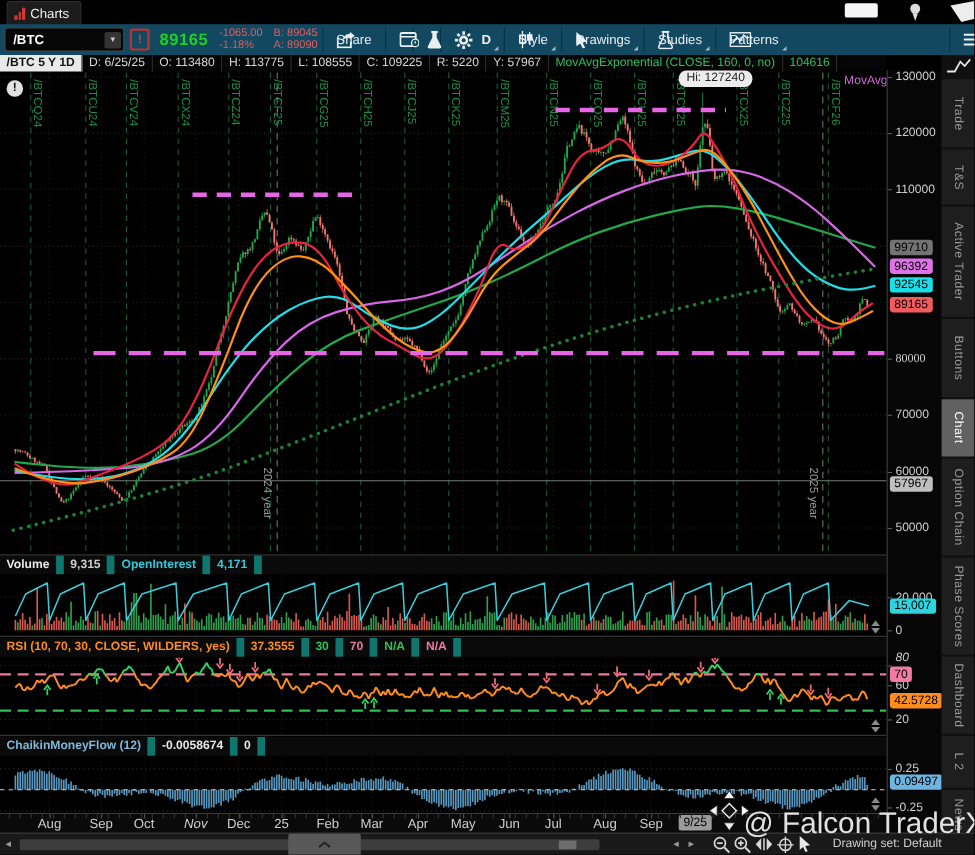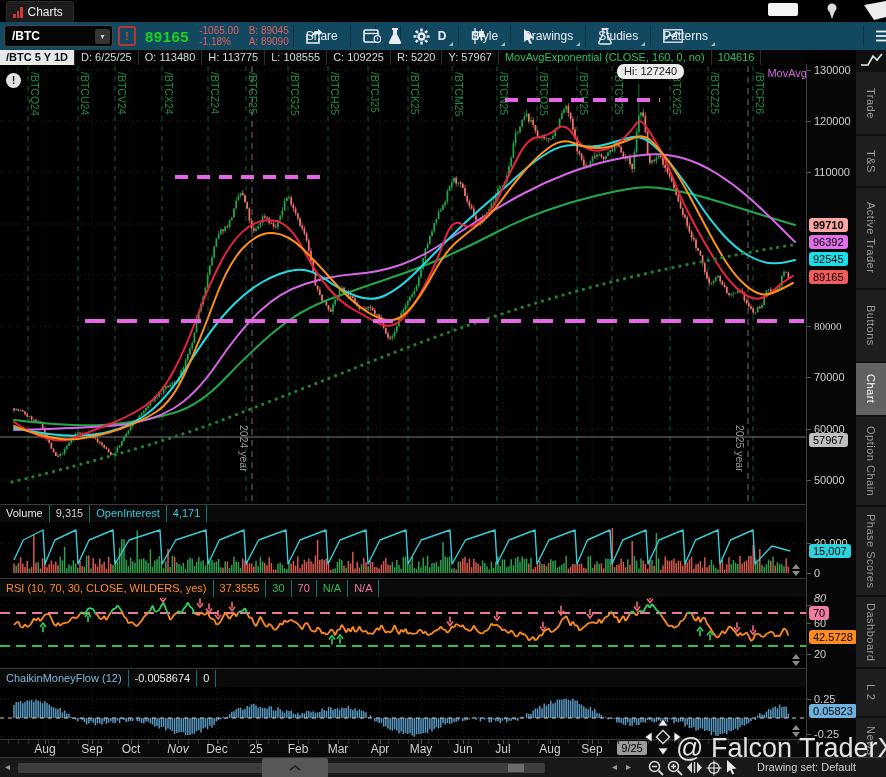--- a/index.html
+++ b/index.html
@@ -40,21 +40,21 @@
   .bubble{position:absolute;left:2px;transform:translateY(-50%);padding:0 4px;height:14px;line-height:14px;border-radius:3px;
      color:#000;font-size:11px;white-space:nowrap;}
   
   #sidebar{left:856px;top:50px;width:30px;height:727px;background:#101010;display:flex;flex-direction:column;gap:2px;}
   #sidebar-icon{height:20px;display:flex;align-items:center;justify-content:center;}
   .side-tab{width:30px;background:#1e1e1e;color:#999;display:flex;align-items:center;justify-content:center;
      writing-mode:vertical-rl;font-size:11px;letter-spacing:.5px;flex:0 0 auto;}
   .side-tab.active{background:#616161;color:#fff;}
   
   .study-header{left:0;width:806px;height:17px;display:flex;background:#0a0a0a;font-size:11px;line-height:17px;}
-  .schip{padding:0 6px;border-right:1px solid #0f766e;white-space:nowrap;}
+  .schip{padding:0 6px;border-right:7px solid #0f766e;white-space:nowrap;font-weight:bold;}
   
   #time-axis{left:0;top:740px;width:806px;height:17px;background:#0a0a0a;font-size:12px;color:#cfcfcf;}
   .month{position:absolute;top:2px;transform:translateX(-50%);}
   .mtick{position:absolute;top:0;width:1px;height:4px;background:#555;}
   #date-badge{position:absolute;top:1px;left:617px;width:30px;height:14px;background:#9b9b9b;color:#000;font-size:11px;
      text-align:center;line-height:14px;border-radius:2px;}
   
   #bottombar{left:0;top:757px;width:886px;height:20px;background:#191919;border-top:1px solid #3a3a3a;color:#cfcfcf;}
   #scroll-track{position:absolute;left:18px;top:5px;width:527px;height:10px;background:#3d3d3d;border-radius:2px;}
   #scroll-thumb{position:absolute;left:490px;top:1px;width:16px;height:8px;background:#6d6d6d;border-radius:1px;}
@@ -425,21 +425,21 @@
       <div class="ptick" style="top: 108px;">110000</div>
       <div class="ptickline" style="top: 108px;"></div>
       <div class="ptick" style="top: 262px; font-family: Liberation Serif, serif;">80000</div>
       <div class="ptickline" style="top: 262px;"></div>
       <div class="ptick" style="top: 313px;">70000</div>
       <div class="ptickline" style="top: 313px;"></div>
       <div class="ptick" style="top: 365px;">60000</div>
       <div class="ptickline" style="top: 365px;"></div>
       <div class="ptick" style="top: 416px;">50000</div>
       <div class="ptickline" style="top: 416px;"></div>
-      <div class="bubble" style="top: 161px; background: #fca5a5; font-weight: bold;">99710</div>
+      <div class="bubble" style="top: 161px; background: #737373;">99710</div>
       <div class="bubble" style="top: 178px; background: rgb(223, 114, 232);">96392</div>
       <div class="bubble" style="top: 195px; background: rgb(24, 223, 232);">92545</div>
       <div class="bubble" style="top: 213px; background: rgb(242, 91, 91);">89165</div>
       <div class="bubble" style="top: 376px; background: rgb(191, 191, 191);">57967</div>
       <div class="ptick" style="top: 479px;">20,000</div>
       <div class="ptickline" style="top: 479px;"></div>
       <div class="ptick" style="top: 509px;">0</div>
       <div class="ptickline" style="top: 509px;"></div>
       <div class="bubble" style="top: 487px; background: rgb(47, 211, 222);">15,007</div>
       <div class="ptick" style="top: 534px; font-style: italic;">80</div>
@@ -447,21 +447,21 @@
       <div class="ptick" style="top: 559px;">60</div>
       <div class="ptickline" style="top: 559px;"></div>
       <div class="ptick" style="top: 590px;">20</div>
       <div class="ptickline" style="top: 590px;"></div>
       <div class="bubble" style="top: 549px; background: rgb(240, 123, 163);">70</div>
       <div class="bubble" style="top: 573px; background: rgb(255, 140, 30);">42.5728</div>
       <div class="ptick" style="top: 635px;">0.25</div>
       <div class="ptickline" style="top: 635px;"></div>
       <div class="ptick" style="top: 670px;">-0.25</div>
       <div class="ptickline" style="top: 670px;"></div>
-      <div class="bubble" style="top: 647px; background: rgb(111, 179, 224);">0.05823</div>
+      <div class="bubble" style="top: 647px; background: rgb(111, 179, 224);">0.09497</div>
     </div>
 
   <div class="abs" id="sidebar">
     <div id="sidebar-icon">
       <svg width="24" height="16" viewBox="0 0 24 16">
           <path d="M2 13 L9 13 L14 4 L18 8 L23 2" fill="none" stroke="#e8e8e8" stroke-width="1.6"></path>
         </svg>
     </div>
   <div class="side-tab" style="height: 62px;">Trade</div>
       <div class="side-tab" style="height: 50px;">T&amp;S</div>

